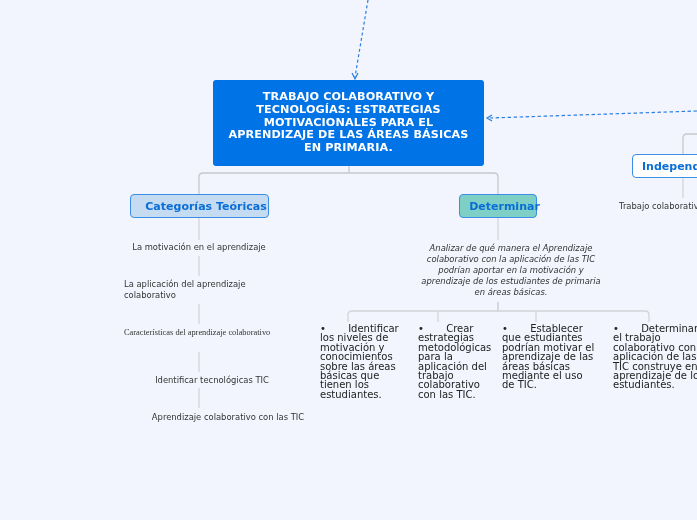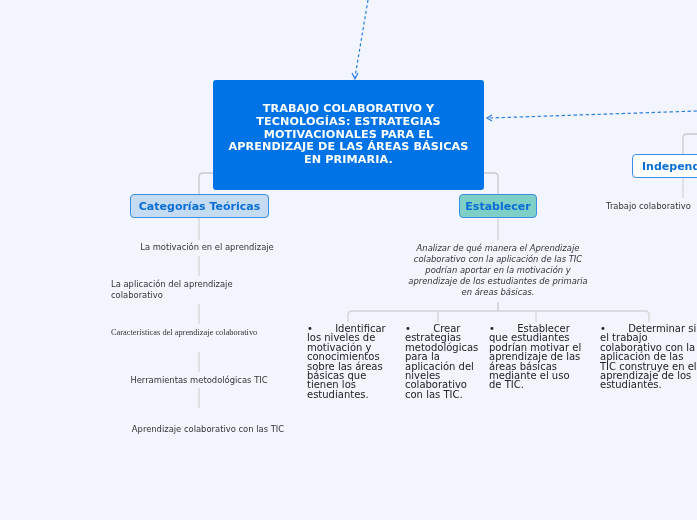--- a/index.html
+++ b/index.html
@@ -8,30 +8,30 @@
     }
     body {
       width: 697px;
       height: 520px;
       background: #f2f5fd;
       position: relative;
       overflow: hidden;
       font-family: "DejaVu Sans", sans-serif;
       color: #333;
     }
-    .abs { position: absolute; }
+    .abs { position: absolute; padding-left: 13px; }
     svg.connectors {
       position: absolute;
       left: 0; top: 0;
       width: 697px; height: 520px;
       pointer-events: none;
     }
     .root {
       left: 213px; top: 80px;
-      width: 271px; height: 110px;
+      width: 271px; height: 86px;
       background: #0073e6;
       border-radius: 3px;
       color: #fff;
       font-weight: bold;
       font-size: 11.2px;
       line-height: 12.8px;
       text-align: center;
       display: flex;
       align-items: center;
       justify-content: center;
@@ -109,33 +109,33 @@
 </svg>
 
 <div class="abs root">
   <span>TRABAJO COLABORATIVO Y TECNOLOGÍAS: ESTRATEGIAS MOTIVACIONALES PARA EL APRENDIZAJE DE LAS ÁREAS BÁSICAS EN PRIMARIA.</span>
 </div>
 
 <div class="abs topic topic-cat">
   <span>Categorías Teóricas</span>
 </div>
 
-<div class="abs leaf center" style="left:120px; top:242px; width:174px;">La motivación en el aprendizaje</div>
+<div class="abs leaf center" style="left:99px; top:242px; width:174px;">La motivación en el aprendizaje</div>
 <div class="abs leaf" style="left:111px; top:279px; width:150px;">La aplicación del aprendizaje colaborativo</div>
 <div class="abs leaf" style="left:111px; top:327px; width:160px;font-family:Liberation Serif, serif;">Características del aprendizaje colaborativo</div>
-<div class="abs leaf center" style="left:112px; top:375px; width:174px;">Herramientas metodológicas TIC</div>
-<div class="abs leaf center" style="left:116px; top:412px; width:184px;margin-top:12px;">Aprendizaje colaborativo con las TIC</div>
+<div class="abs leaf center" style="left:112px; top:375px; width:174px;">Identificar tecnológicas TIC</div>
+<div class="abs leaf center" style="left:123px; top:412px; width:184px;">Aprendizaje colaborativo con las TIC</div>
 
 <div class="abs topic topic-obj">
-  <span>Establecer</span>
+  <span>Determinar</span>
 </div>
 
 <div class="abs leaf center" style="left:406px; top:243px; width:184px;font-style:italic;">Analizar de qué manera el Aprendizaje colaborativo con la aplicación de las TIC podrían aportar en la motivación y aprendizaje de los estudiantes de primaria en áreas básicas.</div>
 
 <div class="abs bullet-item" style="left:307px; top:324px; width:82px;">•       Identificar los niveles de motivación y conocimientos sobre las áreas básicas que tienen los estudiantes.</div>
-<div class="abs bullet-item" style="left:405px; top:324px; width:70px;">•       Crear estrategias metodológicas para la aplicación del niveles colaborativo con las TIC.</div>
+<div class="abs bullet-item" style="left:405px; top:324px; width:70px;">•       Crear estrategias metodológicas para la aplicación del trabajo colaborativo con las TIC.</div>
 <div class="abs bullet-item" style="left:489px; top:324px; width:96px;">•       Establecer que estudiantes podrían motivar el aprendizaje de las áreas básicas mediante el uso de TIC.</div>
 <div class="abs bullet-item" style="left:600px; top:324px; width:100px;">•       Determinar si el trabajo colaborativo con la aplicación de las TIC construye en el aprendizaje de los estudiantes.</div>
 
 <div class="abs topic topic-ind">
   <span style="white-space:nowrap;">Independiente</span>
 </div>
 <div class="abs leaf" style="left:606px; top:201px; width:120px; white-space:nowrap;">Trabajo colaborativo</div>
 
 </body></html>

